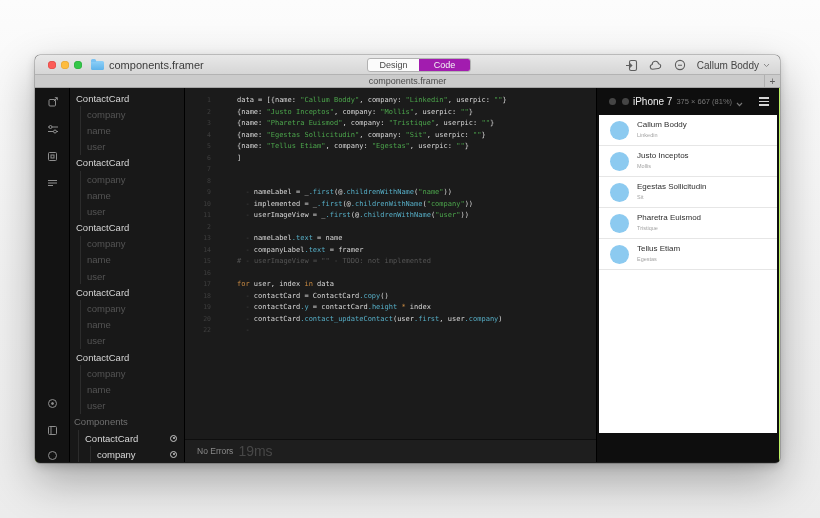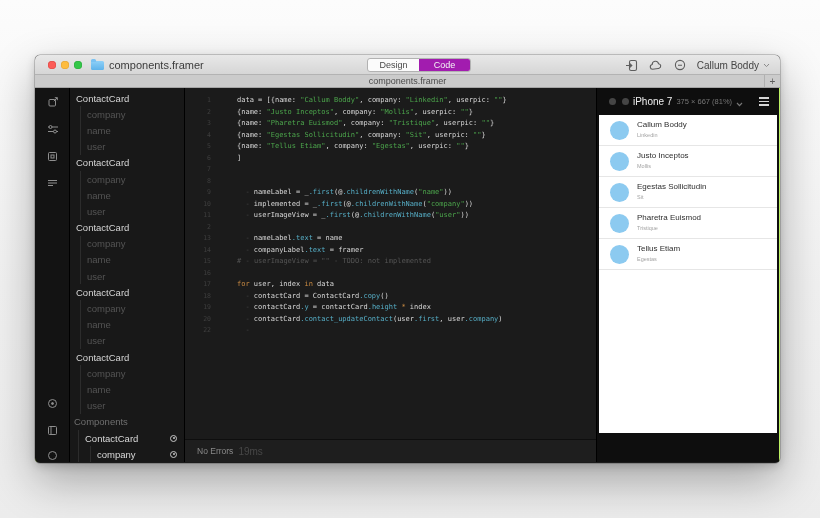--- a/index.html
+++ b/index.html
@@ -71,21 +71,21 @@
   .gutter-num { position:absolute; left:0; top:0; width:26px; text-align:right; color:#3e3e3e; font-size:6.5px; }
   .tk-p { color:#d8d8d8; }
   .tk-s { color:#4ca64c; }
   .tk-pr { color:#56aec6; }
   .tk-k { color:#c98a42; }
   .tk-a { color:#d6446e; }
   .tk-c { color:#555555; }
   .tk-f { color:#474747; }
   .statusbar { height:23px; background:#1e1e1e; border-top:1px solid #0e0e0e; display:flex; align-items:center; padding-left:12px; gap:5px; }
   .statusbar .msg { font-size:8.5px; color:#8a8a8a; }
-  .statusbar .time { font-size:10px; color:#474747; }
+  .statusbar .time { font-size:14px; color:#474747; }
   
   .previewcol { width:182px; background:#0e0e0e; display:flex; flex-direction:column; }
   .pv-header { height:27px; position:relative; display:flex; align-items:center; justify-content:center; gap:4px; }
   .pv-dots { position:absolute; left:12px; display:flex; gap:6px; }
   .pv-dots i { width:7px; height:7px; border-radius:50%; background:#454545; }
   .pv-name { font-size:10px; font-weight:normal; color:#f0f0f0; }
   .pv-dim { font-size:7.5px; color:#767676; }
   .pv-chev svg { stroke:#767676; fill:none; stroke-width:1.2; }
   .pv-menu { position:absolute; right:10px; display:flex; flex-direction:column; gap:2px; }
   .pv-menu i { width:10px; height:1.5px; background:#d5d5d5; }

